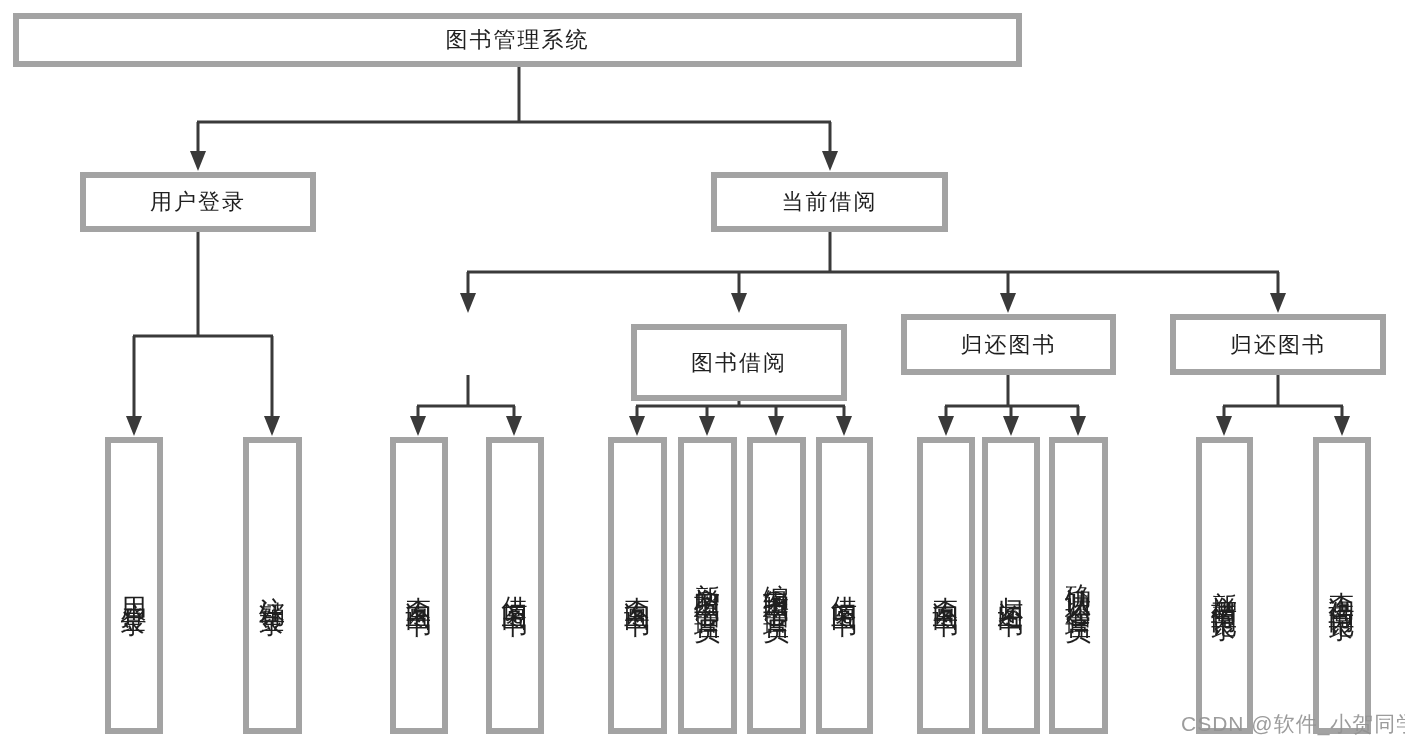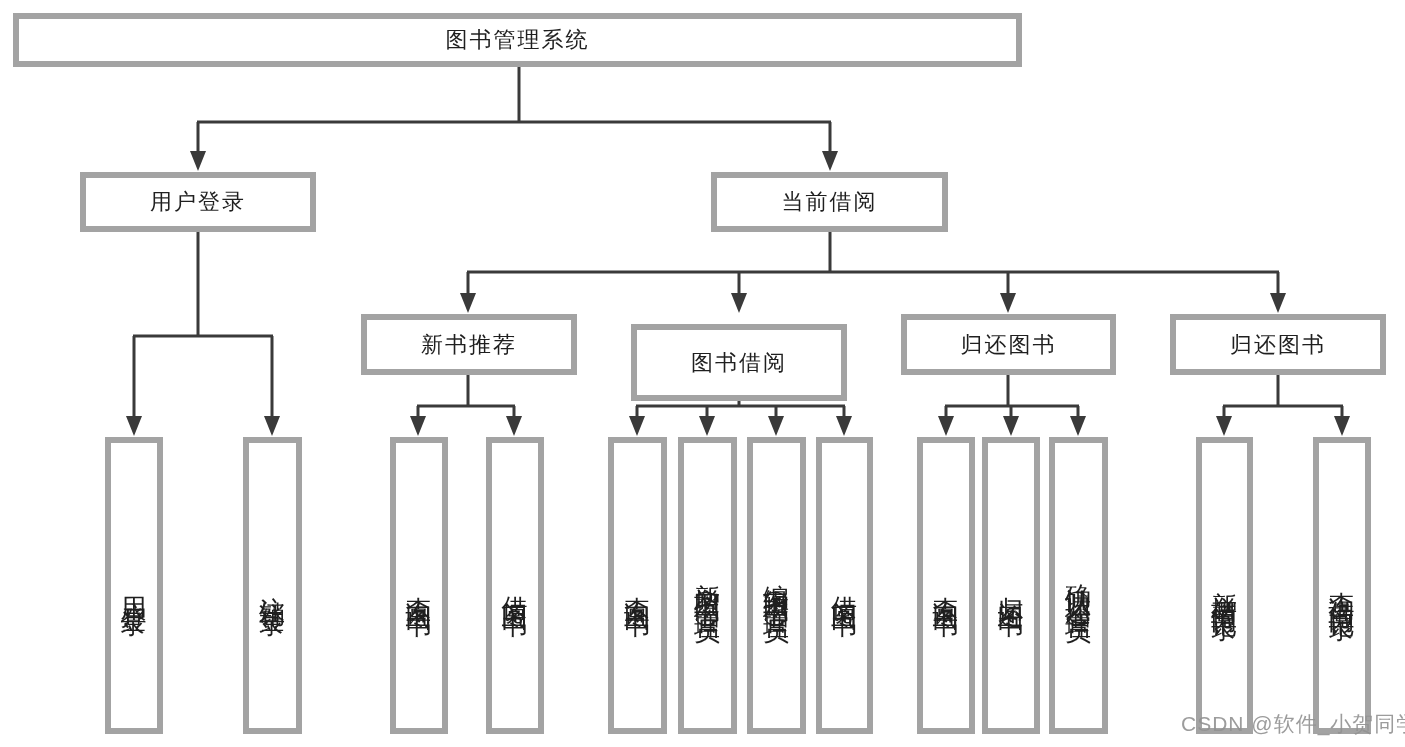--- a/index.html
+++ b/index.html
@@ -93,21 +93,20 @@
       <polygon points="1216,416 1232,416 1224,436"></polygon>
       <polygon points="1334,416 1350,416 1342,436"></polygon>
     </g>
   </svg>
 
   <div class="node hbox" style="left:13px; top:13px; width:1009px; height:54px;">图书管理系统</div>
 
   <div class="node hbox" style="left:80px; top:172px; width:236px; height:60px;">用户登录</div>
   <div class="node hbox" style="left:711px; top:172px; width:237px; height:60px;">当前借阅</div>
 
-  <div class="node hbox" style="left:361px; top:314px; width:216px; height:61px;">新书推荐</div>
   <div class="node hbox" style="left:631px; top:324px; width:216px; height:77px;">图书借阅</div>
   <div class="node hbox" style="left:901px; top:314px; width:215px; height:61px;">归还图书</div>
   <div class="node hbox" style="left:1170px; top:314px; width:216px; height:61px;">归还图书</div>
 
   <div class="node vbox" style="left:105px; top:437px; width:58px; height:297px;">用户登录</div>
   <div class="node vbox" style="left:243px; top:437px; width:59px; height:297px;">注销登录</div>
 
   <div class="node vbox" style="left:390px; top:437px; width:58px; height:297px;">查询图书</div>
   <div class="node vbox" style="left:486px; top:437px; width:58px; height:297px;">借阅图书</div>
 

